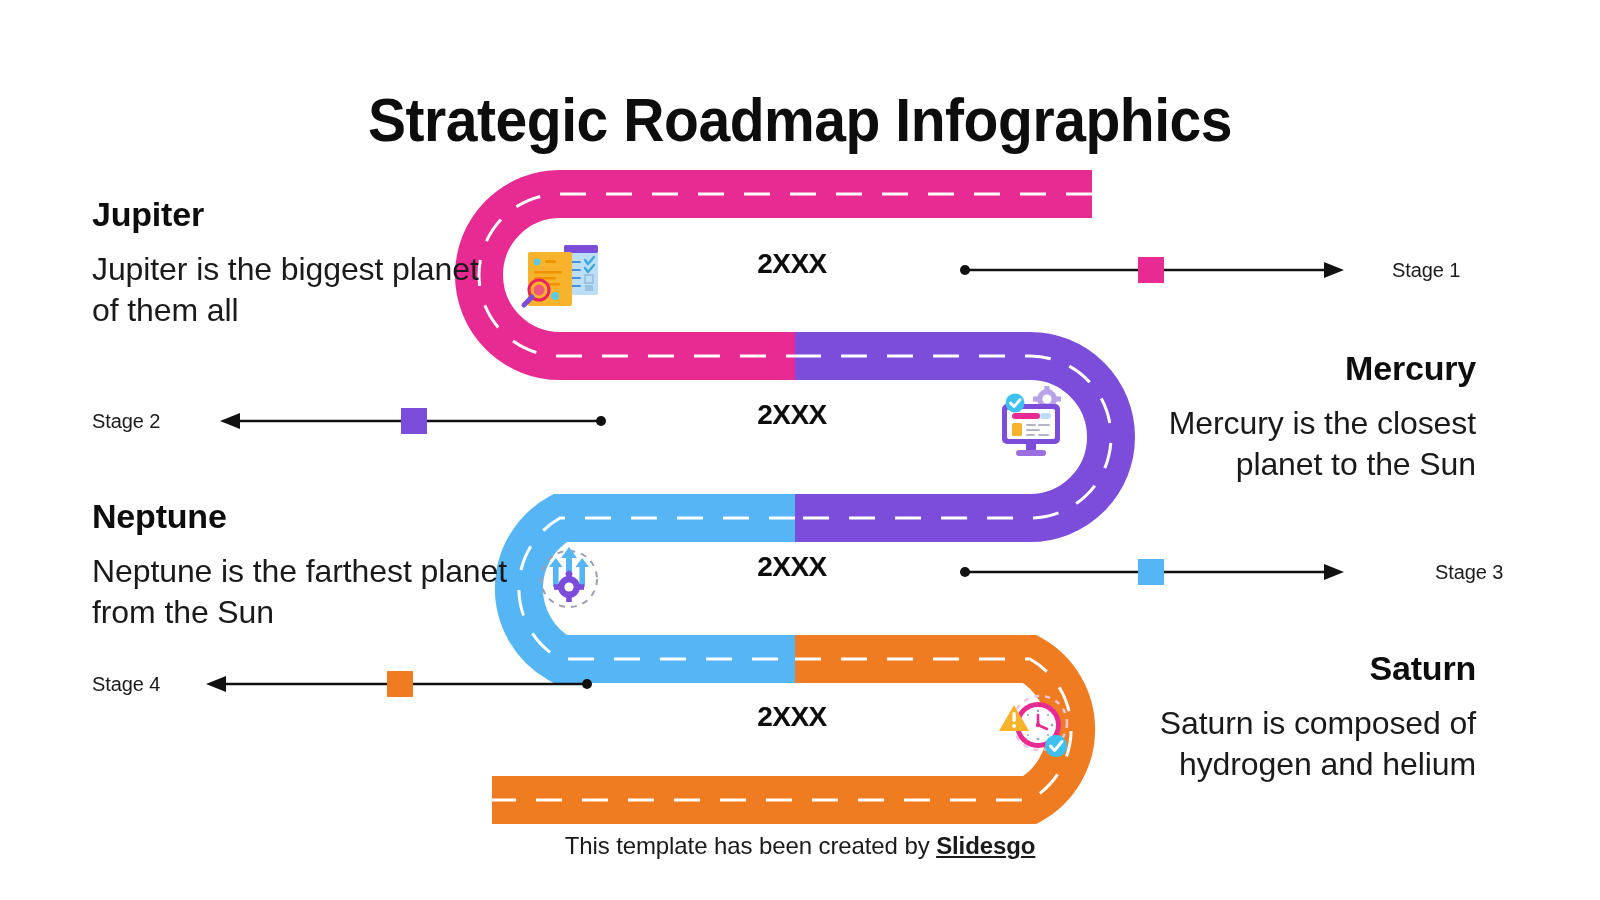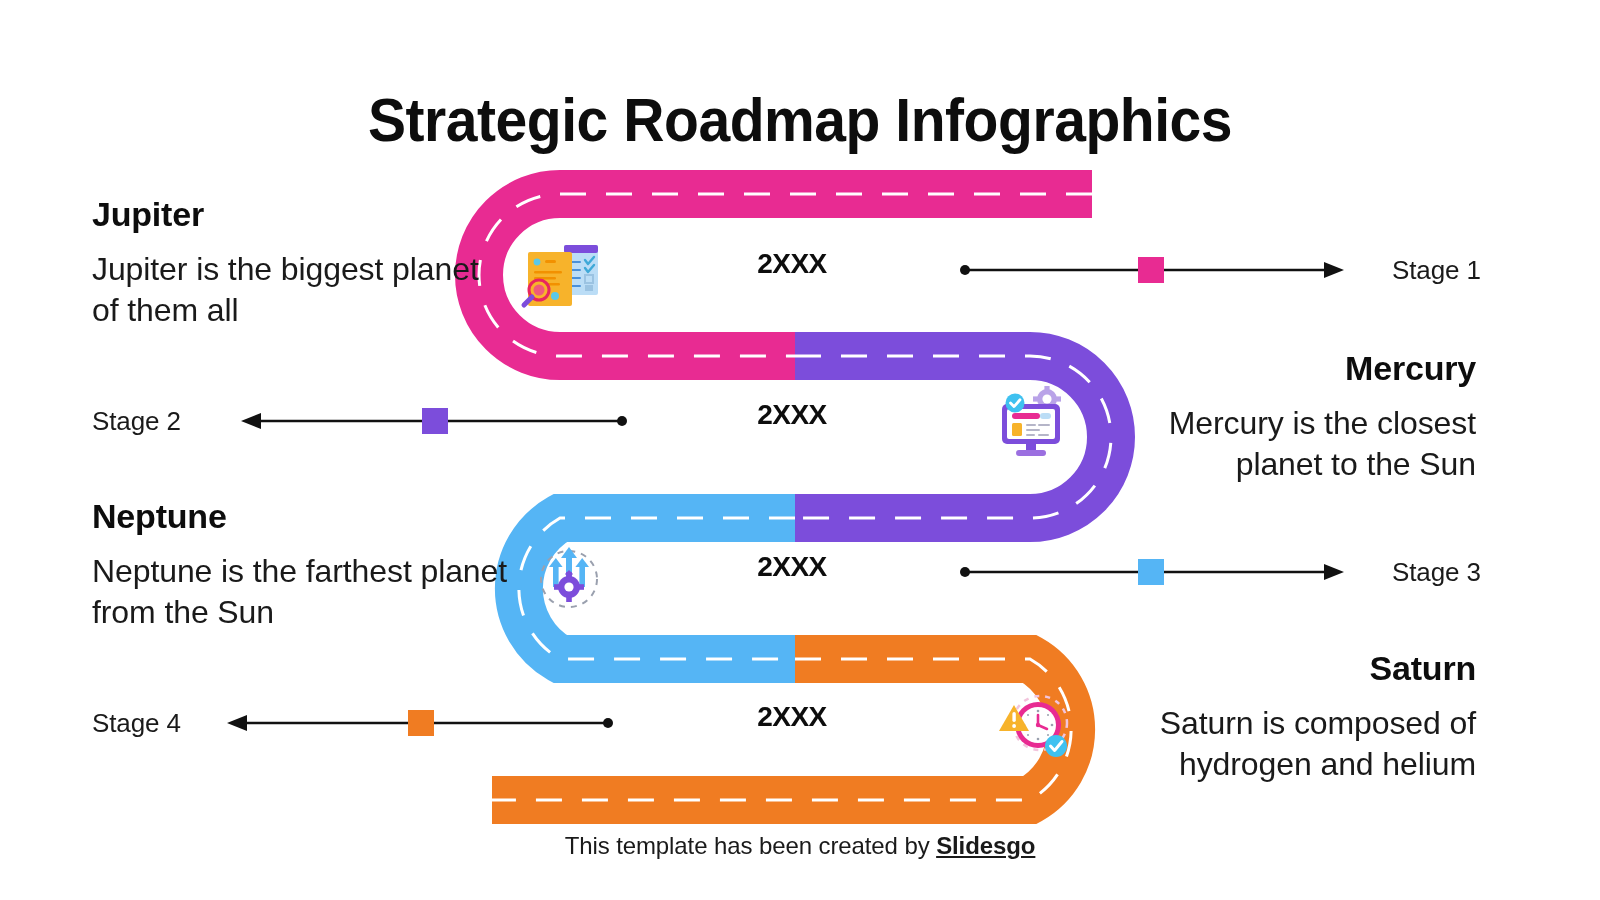--- a/index.html
+++ b/index.html
@@ -49,28 +49,28 @@
     letter-spacing:-0.5px;
   }
   #year-1 { left:682px; top:248px; }
   #year-2 { left:682px; top:399px; }
   #year-3 { left:682px; top:551px; }
   #year-4 { left:682px; top:701px; }
 
   
   .arrow-row { position:absolute; height:40px; display:flex; align-items:center; }
   .arrow-row .lbl {
-    font-size:26px; color:#1a1a1a; letter-spacing:-0.1px; white-space:nowrap;
+    font-size:20px; color:#1a1a1a; letter-spacing:-0.1px; white-space:nowrap;
   }
   .arrow-svg { display:block; }
 
   #arrow-1 { left:960px;  top:250px; }
   #arrow-2 { left:92px;   top:401px;gap:14px; }
-  #arrow-3 { left:960px;  top:552px; }
-  #arrow-4 { left:92px;   top:703px; }
+  #arrow-3 { left:960px;  top:552px;gap:43px; }
+  #arrow-4 { left:92px;   top:664px; }
 
   #arrow-1 .lbl, #arrow-3 .lbl { margin-left:48px; }
   #arrow-2 .lbl, #arrow-4 .lbl { margin-right:40px; }
 
   
   .icon-wrap { position:absolute; }
   #icon-1 { left:518px; top:238px; }
   #icon-2 { left:992px; top:386px; }
   #icon-3 { left:536px; top:541px; }
   #icon-4 { left:996px; top:691px; }

